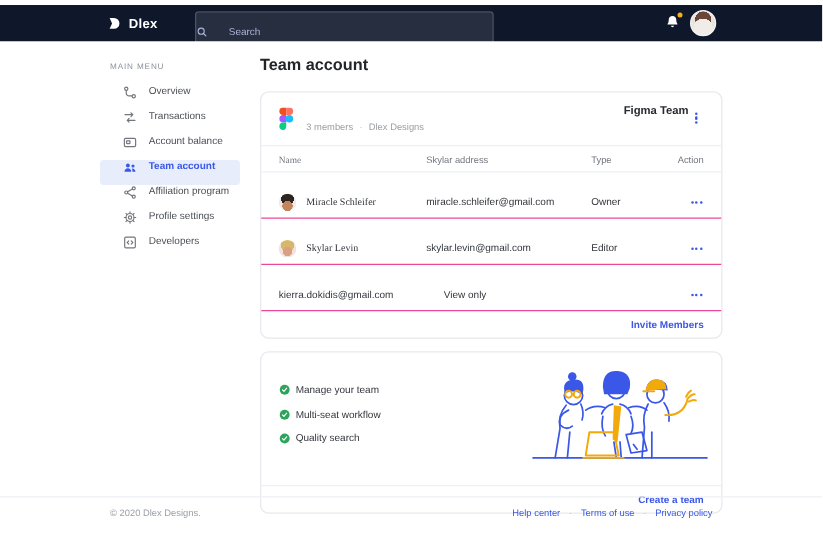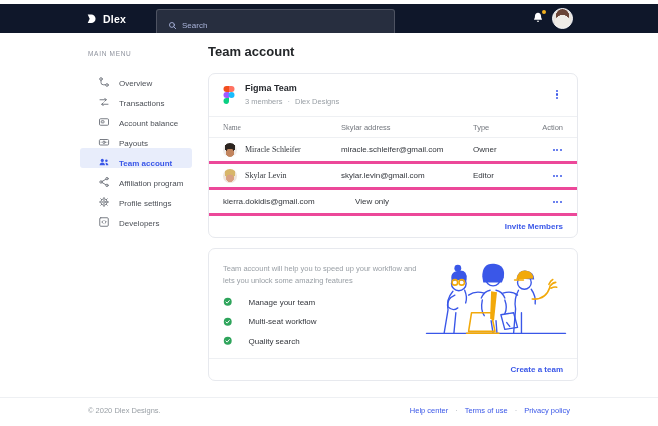--- a/index.html
+++ b/index.html
@@ -7,65 +7,65 @@
   body { font-family:"Liberation Sans", sans-serif; }
   .app { position:relative; width:658px; height:426px; background:#fff; overflow:hidden; }
 
   
   .topbar { position:absolute; top:4px; left:0; width:658px; height:29px; background:#0f172a; }
   .brand { position:absolute; left:85px; top:0; height:29px; display:flex; align-items:center; gap:5px;
            color:#fff; font-size:10.5px; font-weight:700; letter-spacing:.2px; cursor:pointer; }
   .brand svg { width:13px; height:14px; display:block; }
   .searchbox { position:absolute; left:156px; top:5px; width:239px; height:33px;
                background:rgba(255,255,255,.10); border:1px solid rgba(255,255,255,.18);
-               border-radius:3px; display:flex; align-items:center; padding:0 11px; gap:5px; }
+               border-radius:3px; display:flex; align-items:center; padding:0 0; gap:17px; }
   .searchbox svg { width:9px; height:9px; flex:0 0 auto; }
   .searchbox input { flex:1; background:transparent; border:none; outline:none;
                      font-family:"Liberation Sans", sans-serif; font-size:8px; color:#dfe4f5; }
   .searchbox input::placeholder { color:#a9b3d9; }
   .bell { position:absolute; left:531px; top:7px; width:15px; height:15px; cursor:pointer; }
   .bell svg { width:14px; height:14px; display:block; }
   .bell .dot { position:absolute; top:-1px; right:0px; width:4px; height:4px; border-radius:50%;
                background:#f2b01e; }
   .avatar-nav { position:absolute; left:552px; top:4px; width:21px; height:21px; border-radius:50%;
                 border:1.5px solid #f4f5fa; cursor:pointer;
                 background:
                   radial-gradient(circle at 50% 72%, #f0ece7 0 46%, transparent 47%),
                   radial-gradient(circle at 50% 34%, #6b4537 0 40%, transparent 41%),
                   radial-gradient(circle at 50% 52%, #c08a69 0 30%, transparent 31%),
                   #e9e4de; }
 
   
   .sidebar { position:absolute; left:80px; top:50px; width:112px; }
   .menu-label { padding-left:8px; font-size:6.5px; letter-spacing:.7px; color:#8d919c; margin-bottom:11px; }
-  .nav-item { height:20px; display:flex; align-items:flex-end; gap:9px; padding-left:18px;
+  .nav-item { height:20px; display:flex; align-items:flex-start; gap:9px; padding-left:18px;
               font-size:8px; color:#4b4f56; border-radius:3px; cursor:pointer; white-space:nowrap; }
   .nav-item .icn { width:12px; height:12px; display:flex; align-items:center; color:#72767e; }
   .nav-item .icn svg { width:12px; height:12px; display:block; }
   .nav-item.active { background:#e8edfb; color:#3a57e8; font-weight:700; }
   .nav-item.active .icn { color:#3a57e8; }
 
   
   .main { position:absolute; left:208px; top:40px; width:370px; }
   .page-title { font-size:13px; font-weight:700; color:#232629; margin:4px 0 14px; }
   .card { border:1px solid #e7e9ee; border-radius:7px; background:#fff; }
 
   .card-head { display:flex; align-items:center; padding:9px 14px 10px; }
   .figma-logo { width:12px; height:18px; margin-right:10px; flex:0 0 auto; }
   .figma-logo svg { width:12px; height:18px; display:block; }
-  .team-meta { flex:1; }
+  .team-meta { flex:1;text-align:right; }
   .team-name { font-size:9px; font-weight:700; color:#26292e; }
   .team-sub { margin-top:4px; font-size:7.5px; color:#9aa0a6; display:flex; gap:5px; align-items:center; }
   .kebab { display:flex; flex-direction:column; gap:1.6px; padding:3px 5px; cursor:pointer; }
   .kebab i { width:2.2px; height:2.2px; border-radius:50%; background:#3a57e8; display:block; }
 
   .thead, .trow { display:flex; align-items:center; padding:0 14px; }
   .thead { height:22px; border-top:1px solid #eef0f3; border-bottom:1px solid #eef0f3;
            font-size:7.5px; color:#73777e; }
-  .trow { height:26px; border-bottom:3px solid #ec4899; font-size:8px; color:#33363c; }
+  .trow { height:26px; border-bottom:1px solid #ec4899; font-size:8px; color:#33363c;margin-top:11px; }
   .col-name { width:118px; display:flex; align-items:center; gap:8px;font-family:Liberation Serif, serif; }
   .col-email { width:132px; }
   .col-type { width:62px; }
   .col-action { flex:1; display:flex; justify-content:flex-end;text-align:center; }
   .row-avatar { width:14px; height:14px; border-radius:50%; flex:0 0 auto; }
   .av-1 { background: radial-gradient(circle at 50% 70%, #c2855e 0 34%, transparent 35%),
                       radial-gradient(circle at 50% 30%, #2c2521 0 42%, transparent 43%), #efedeb; }
   .av-2 { background: radial-gradient(circle at 50% 66%, #d9a183 0 32%, transparent 33%),
                       radial-gradient(circle at 50% 28%, #d8b66a 0 44%, transparent 45%), #efe4db; }
   .av-3 { background: radial-gradient(circle at 50% 68%, #7c4a2d 0 32%, transparent 33%),
@@ -74,21 +74,21 @@
   .dots i { width:2px; height:2px; border-radius:50%; background:#3a57e8; display:block; }
   .table-foot { height:21px; display:flex; align-items:center; justify-content:flex-end; padding:0 14px; }
   .link { font-size:8px; color:#3a57e8; font-weight:700; cursor:pointer; }
 
   
   .card2 { margin-top:10px; position:relative; }
   .card2-body { position:relative; padding:14px 14px 12px; min-height:106px; }
   .card2-title { font-size:9px; font-weight:700; color:#26292e; margin-bottom:7px; }
   .card2-desc { width:205px; font-size:7.5px; color:#9aa0a6; line-height:1.55; }
   .features { margin-top:11px; display:flex; flex-direction:column; gap:10px; }
-  .feature { display:flex; align-items:center; gap:16px; font-size:8px; color:#33363c; }
+  .feature { display:flex; align-items:center; gap:4px; font-size:8px; color:#33363c; }
   .feature svg { width:9.5px; height:9.5px; flex:0 0 auto; display:block; }
   .illus { position:absolute; right:6px; top:5px; width:150px; height:94px; }
   .illus svg { width:150px; height:94px; display:block; }
   .card2-foot { border-top:1px solid #eef0f3; height:22px; display:flex; align-items:center;
                 justify-content:flex-end; padding:0 14px; }
 
   
   .footer { position:absolute; left:0; right:0; top:397px; border-top:1px solid #eef0f3;
             display:flex; align-items:center; justify-content:space-between; padding:8px 88px 0; }
   .copyright { font-size:7.5px; color:#9aa0a6; }
@@ -152,30 +152,20 @@
     <div class="nav-item">
       <span class="icn">
         <svg viewBox="0 0 24 24" fill="none" stroke="currentColor" stroke-width="1.9" stroke-linejoin="round">
           <rect x="3" y="5.5" width="18" height="13" rx="2"></rect>
           <rect x="6.5" y="9.5" width="5.5" height="4.2" rx="0.8"></rect>
         </svg>
       </span>
       <span>Account balance</span>
     </div>
 
-    <div class="nav-item">
-      <span class="icn">
-        <svg viewBox="0 0 24 24" fill="none" stroke="currentColor" stroke-width="1.9" stroke-linecap="round" stroke-linejoin="round">
-          <rect x="2.8" y="7" width="18.4" height="11" rx="2"></rect>
-          <circle cx="12" cy="12.5" r="2.4"></circle>
-          <path d="M6.2 12.5 h.01 M17.8 12.5 h.01"></path>
-        </svg>
-      </span>
-      <span>Payouts</span>
-    </div>
 
 
     <div class="nav-item active">
       <span class="icn">
         <svg viewBox="0 0 24 24" fill="currentColor" stroke="none">
           <circle cx="8.6" cy="8.8" r="3.1"></circle>
           <path d="M3.2 18.6 c0-3.4 2.5-5.6 5.4-5.6 s5.4 2.2 5.4 5.6 z"></path>
           <circle cx="16.8" cy="9.6" r="2.5"></circle>
           <path d="M15 13.6 c3-.4 5.6 1.8 5.8 5 h-4.9 c0-2-.2-3.6-.9-5 z"></path>
         </svg>
@@ -297,21 +287,20 @@
           </div>
       </div>
 
       <div class="table-foot">
         <span class="link">Invite Members</span>
       </div>
     </div>
 
     <div class="card card2">
       <div class="card2-body">
-        <div class="card2-desc">Team account will help you to speed up your workflow and lets you unlock some amazing features</div>
         <div class="features">
           <div class="feature">
             <svg viewBox="0 0 24 24">
               <circle cx="12" cy="12" r="10" fill="#2ea45b"></circle>
               <path d="M7.5 12.5 l3 3 5.5-6.5" stroke="#fff" stroke-width="2.4" fill="none" stroke-linecap="round" stroke-linejoin="round"></path>
             </svg>
             <span>Manage your team</span>
           </div>
           <div class="feature">
             <svg viewBox="0 0 24 24">

